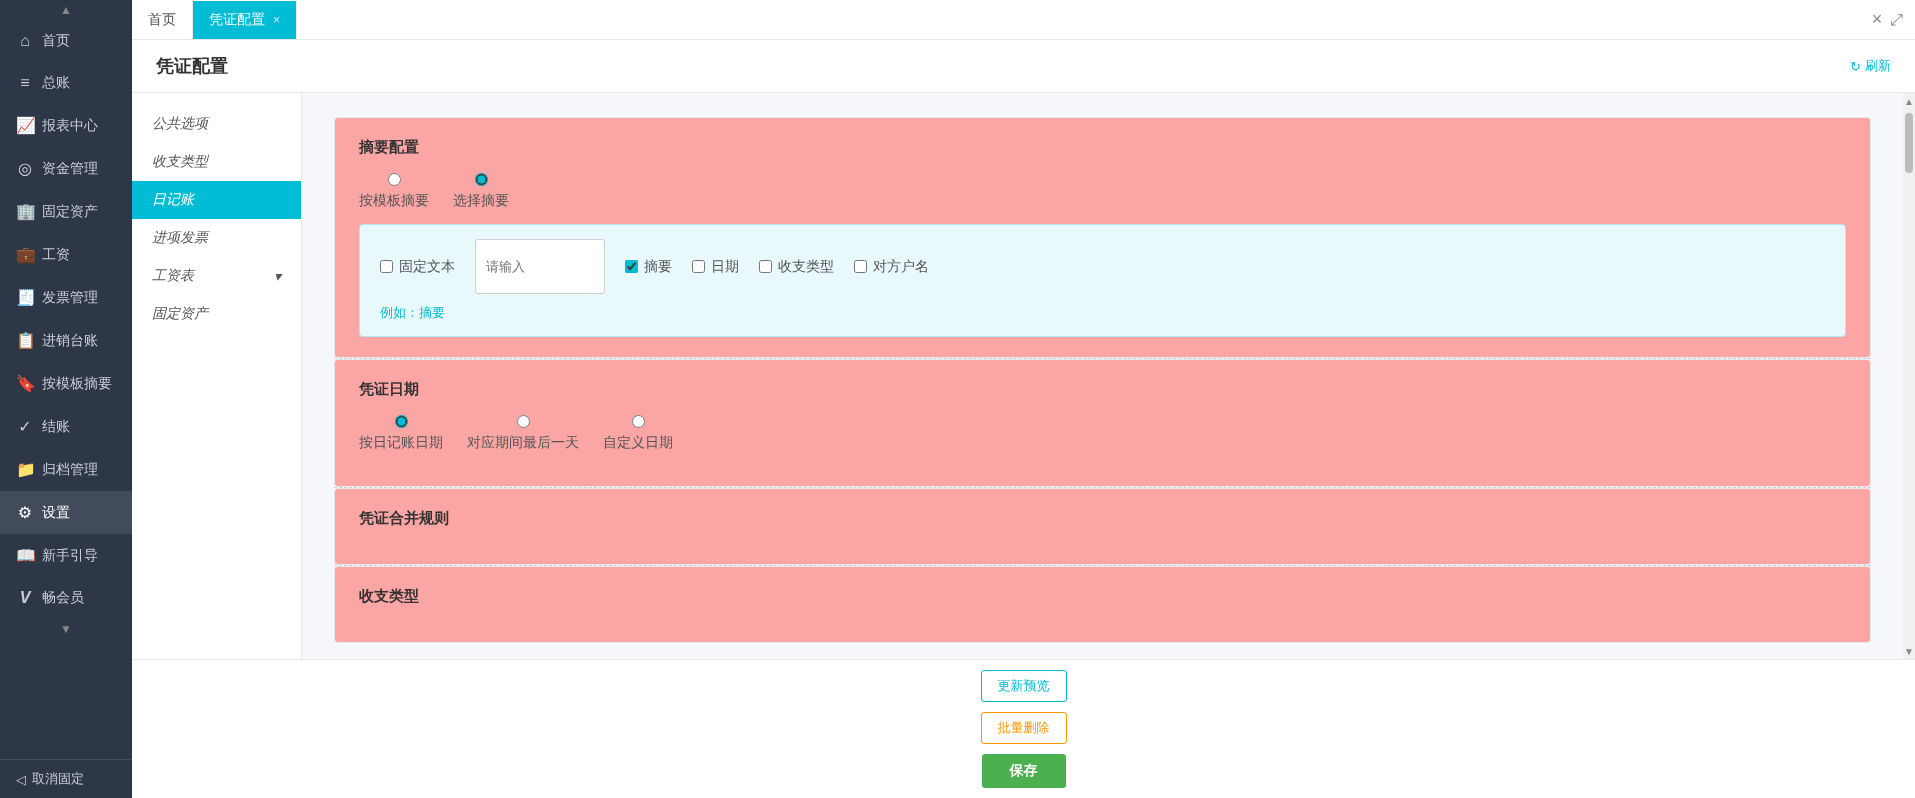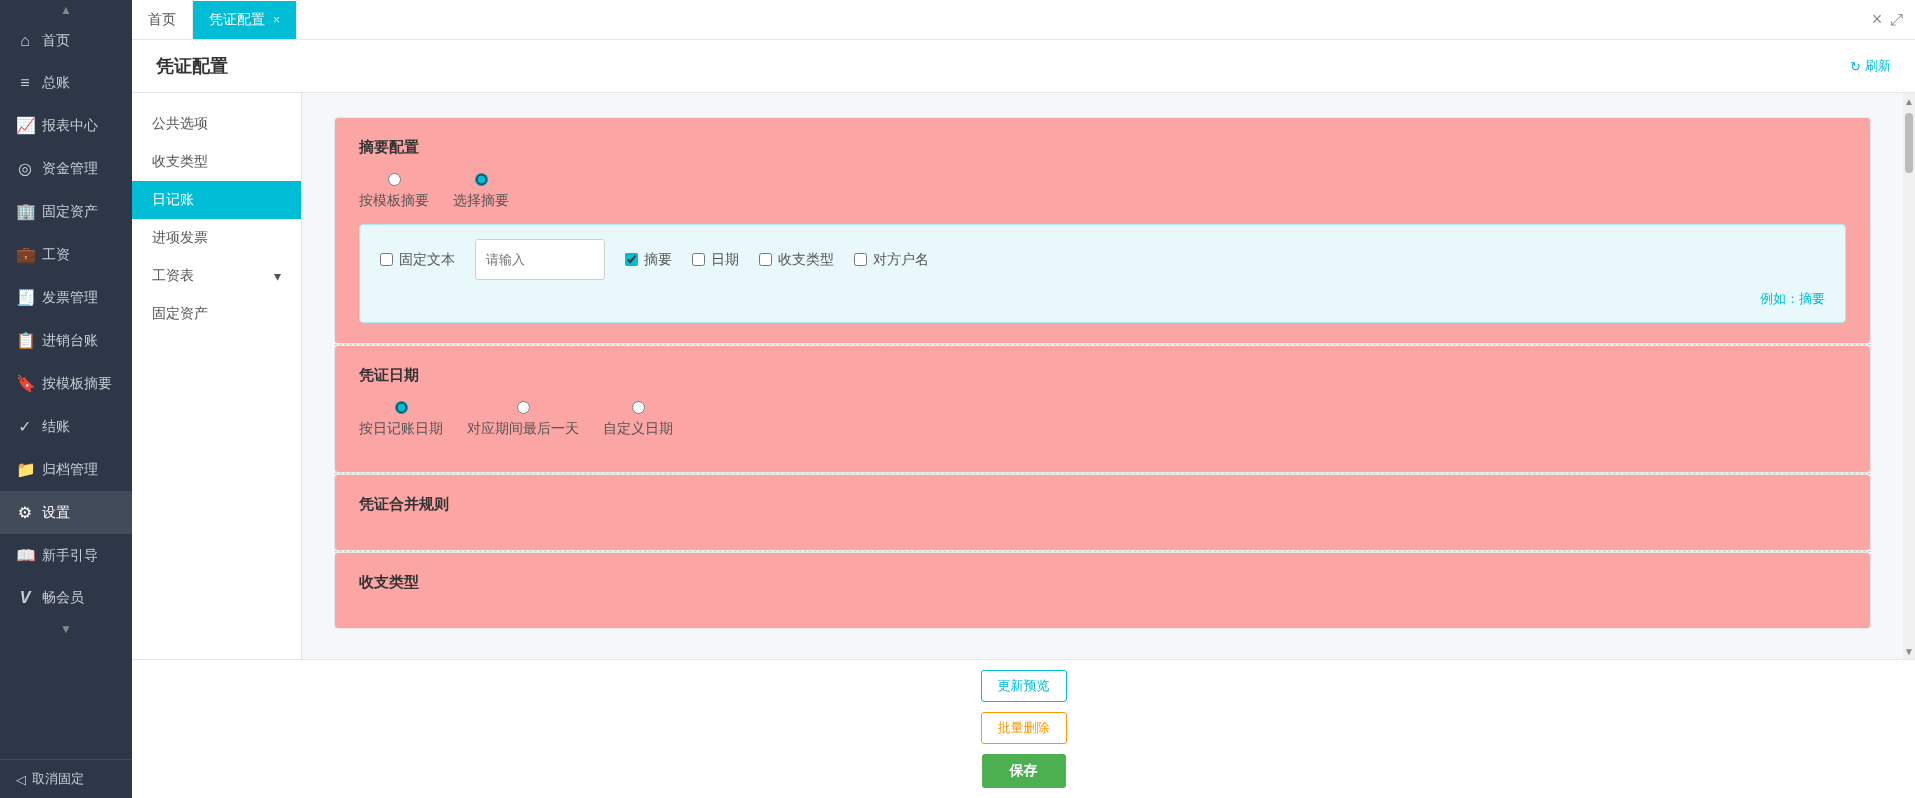--- a/index.html
+++ b/index.html
@@ -132,20 +132,21 @@
       flex-shrink: 0;
     }
     .left-nav-item {
       padding: 10px 20px;
       color: #555;
       cursor: pointer;
       font-size: 14px;
       display: flex;
       align-items: center;
       justify-content: space-between;
+      font-style: italic;
     }
     .left-nav-item.active { background: #00bcd4; color: #fff; }
 
     
     .right-content {
       flex: 1;
       background: #f5f7fa;
       overflow-y: auto;
       padding: 24px 32px;
       position: relative;
@@ -191,31 +192,30 @@
     }
     .summary-options {
       display: flex;
       align-items: center;
       gap: 20px;
       flex-wrap: wrap;
     }
     .fixed-text-input {
       border: 1px solid #d0d0d0;
       border-radius: 3px;
-      padding: 12px 10px;
+      padding: 19px 10px;
       font-size: 13px;
       color: #999;
       width: 130px;
       outline: none;
     }
     .example-text {
       color: #00bcd4;
       font-size: 13px;
       margin-top: 10px;
-      text-align: right;
     }
 
     
     .bottom-bar {
       background: #fff;
       border-top: 1px solid #e8e8e8;
       padding: 10px 24px;
       display: flex;
       align-items: center;
       justify-content: flex-end;

